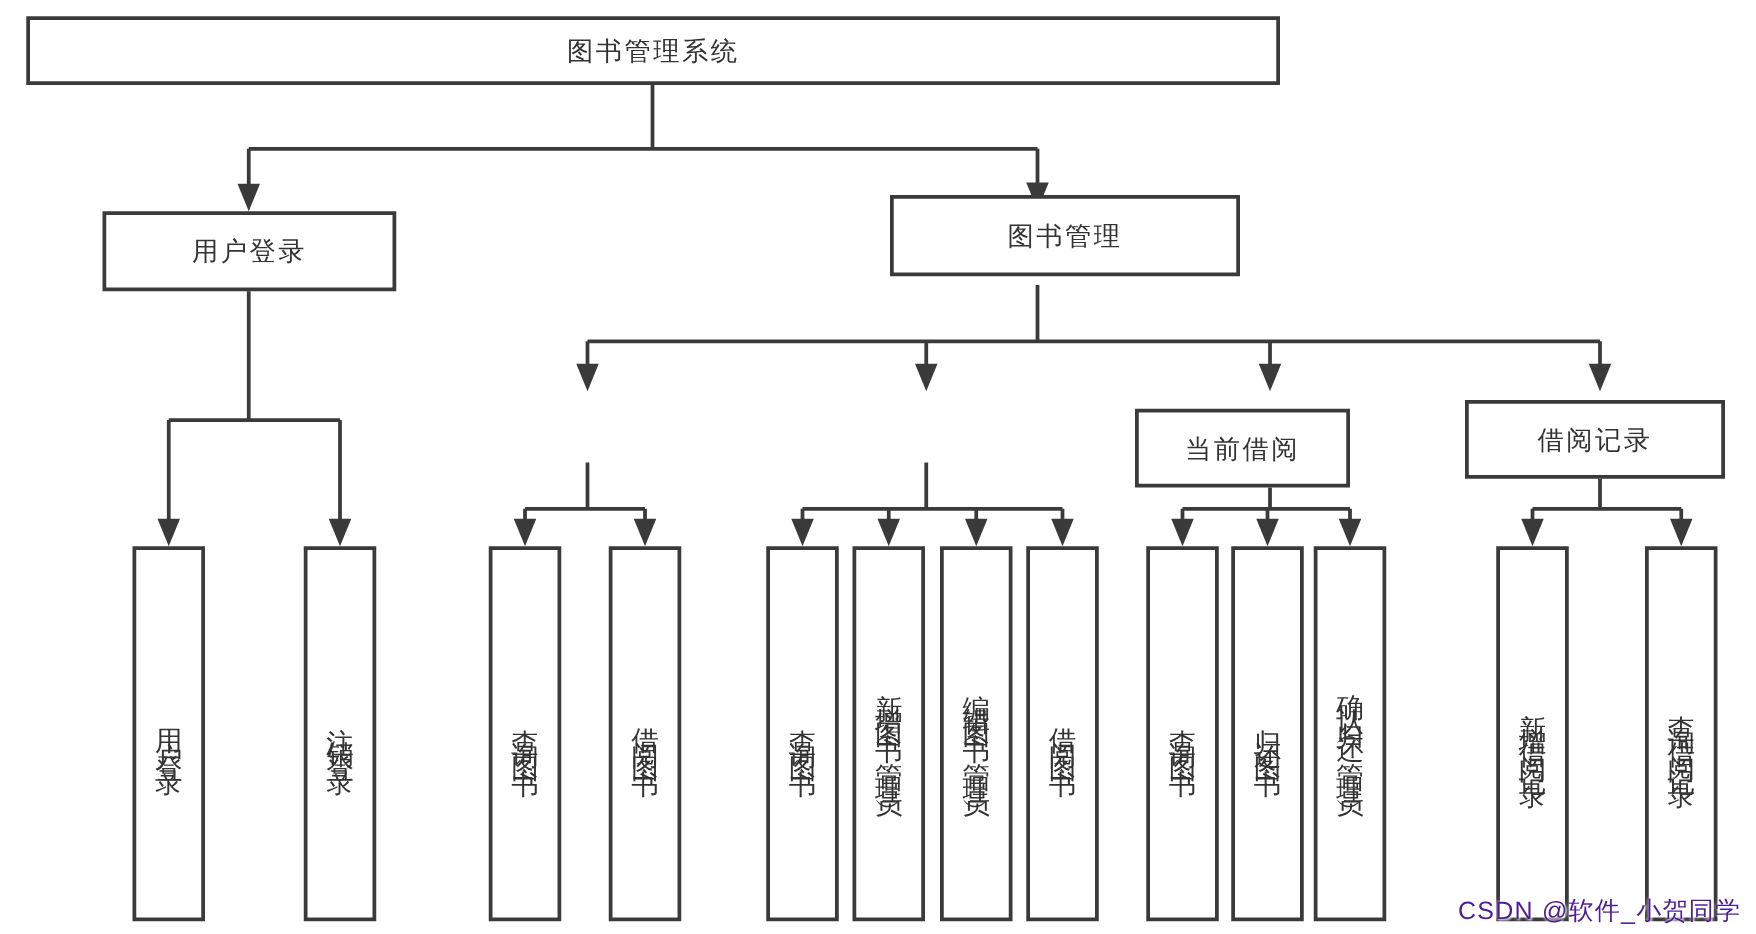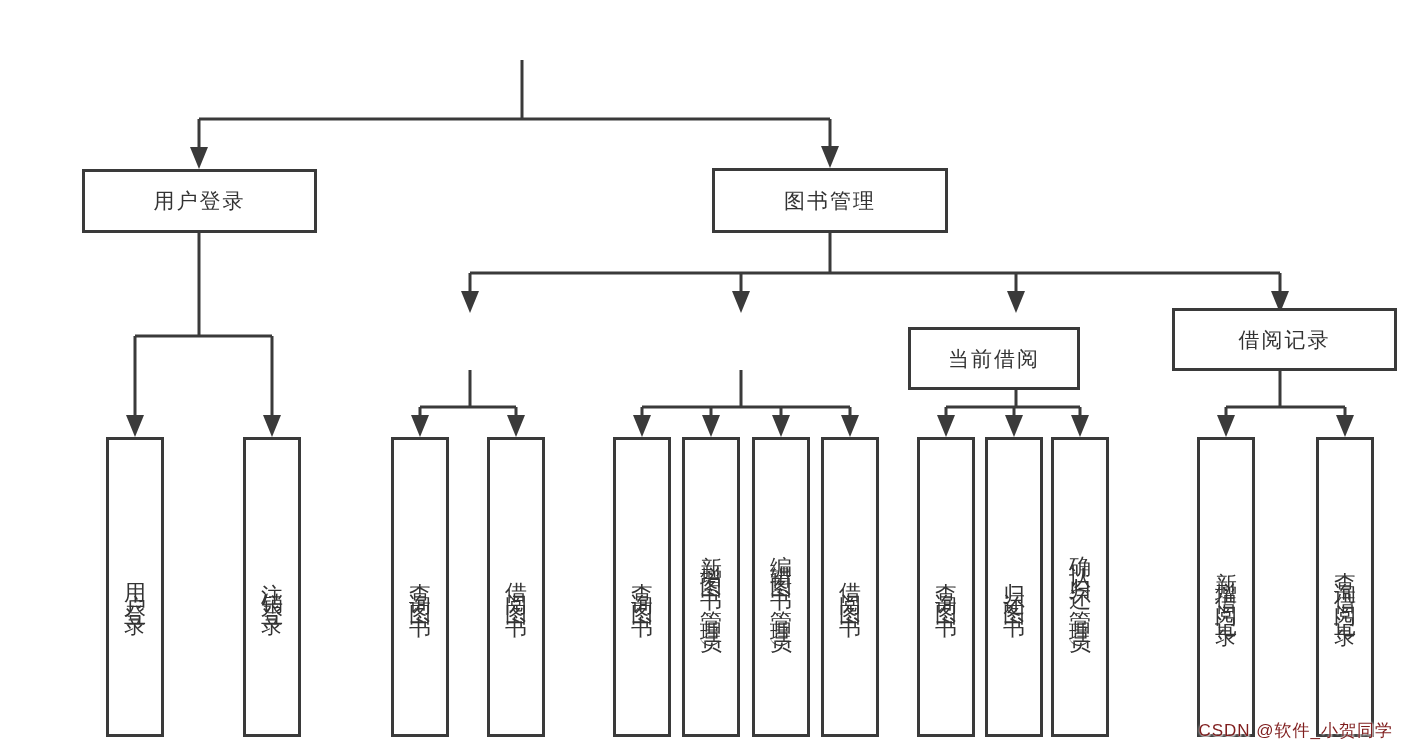--- a/index.html
+++ b/index.html
@@ -26,22 +26,22 @@
   .n.v{
     writing-mode:vertical-rl;
     font-size:22px;
     letter-spacing:11px;
     line-height:1;
   }
   .watermark{
     position:absolute;
     right:12px;
     bottom:5px;
-    font-size:17px;
-    color:#7f1d1d;
+    font-size:20px;
+    color:#4c1d95;
     text-shadow:0 0 3px #ffffff, 1px 1px 2px #ffffff;
     letter-spacing:1px;
     white-space:nowrap;
   }
 </style>
 </head>
 <body>
 
 <div id="stage">
 
@@ -75,32 +75,35 @@
       <use href="#arr" x="781" y="437"></use>
       <use href="#arr" x="850" y="437"></use>
       <use href="#arr" x="946" y="437"></use>
       <use href="#arr" x="1014" y="437"></use>
       <use href="#arr" x="1080" y="437"></use>
       <use href="#arr" x="1226" y="437"></use>
       <use href="#arr" x="1345" y="437"></use>
     </g>
   </svg>
 
+  <div class="n h" style="left:21px;top:13px;width:1003px;height:55px;">
+    <span>图书管理系统</span>
+  </div>
 
   <div class="n h" style="left:82px;top:169px;width:235px;height:64px;">
     <span>用户登录</span>
   </div>
-  <div class="n h" style="left:712px;top:168px;width:236px;height:65px;">
+  <div class="n h" style="left:712px;top:156px;width:280px;height:65px;">
     <span>图书管理</span>
   </div>
 
   <div class="n h" style="left:908px;top:327px;width:172px;height:63px;">
     <span>当前借阅</span>
   </div>
-  <div class="n h" style="left:1172px;top:308px;width:225px;height:63px;">
+  <div class="n h" style="left:1172px;top:320px;width:208px;height:63px;">
     <span>借阅记录</span>
   </div>
 
   <div class="n v" style="left:106px;top:437px;width:58px;height:300px;">
     <span>用户登录</span>
   </div>
   <div class="n v" style="left:243px;top:437px;width:58px;height:300px;">
     <span>注销登录</span>
   </div>
 

